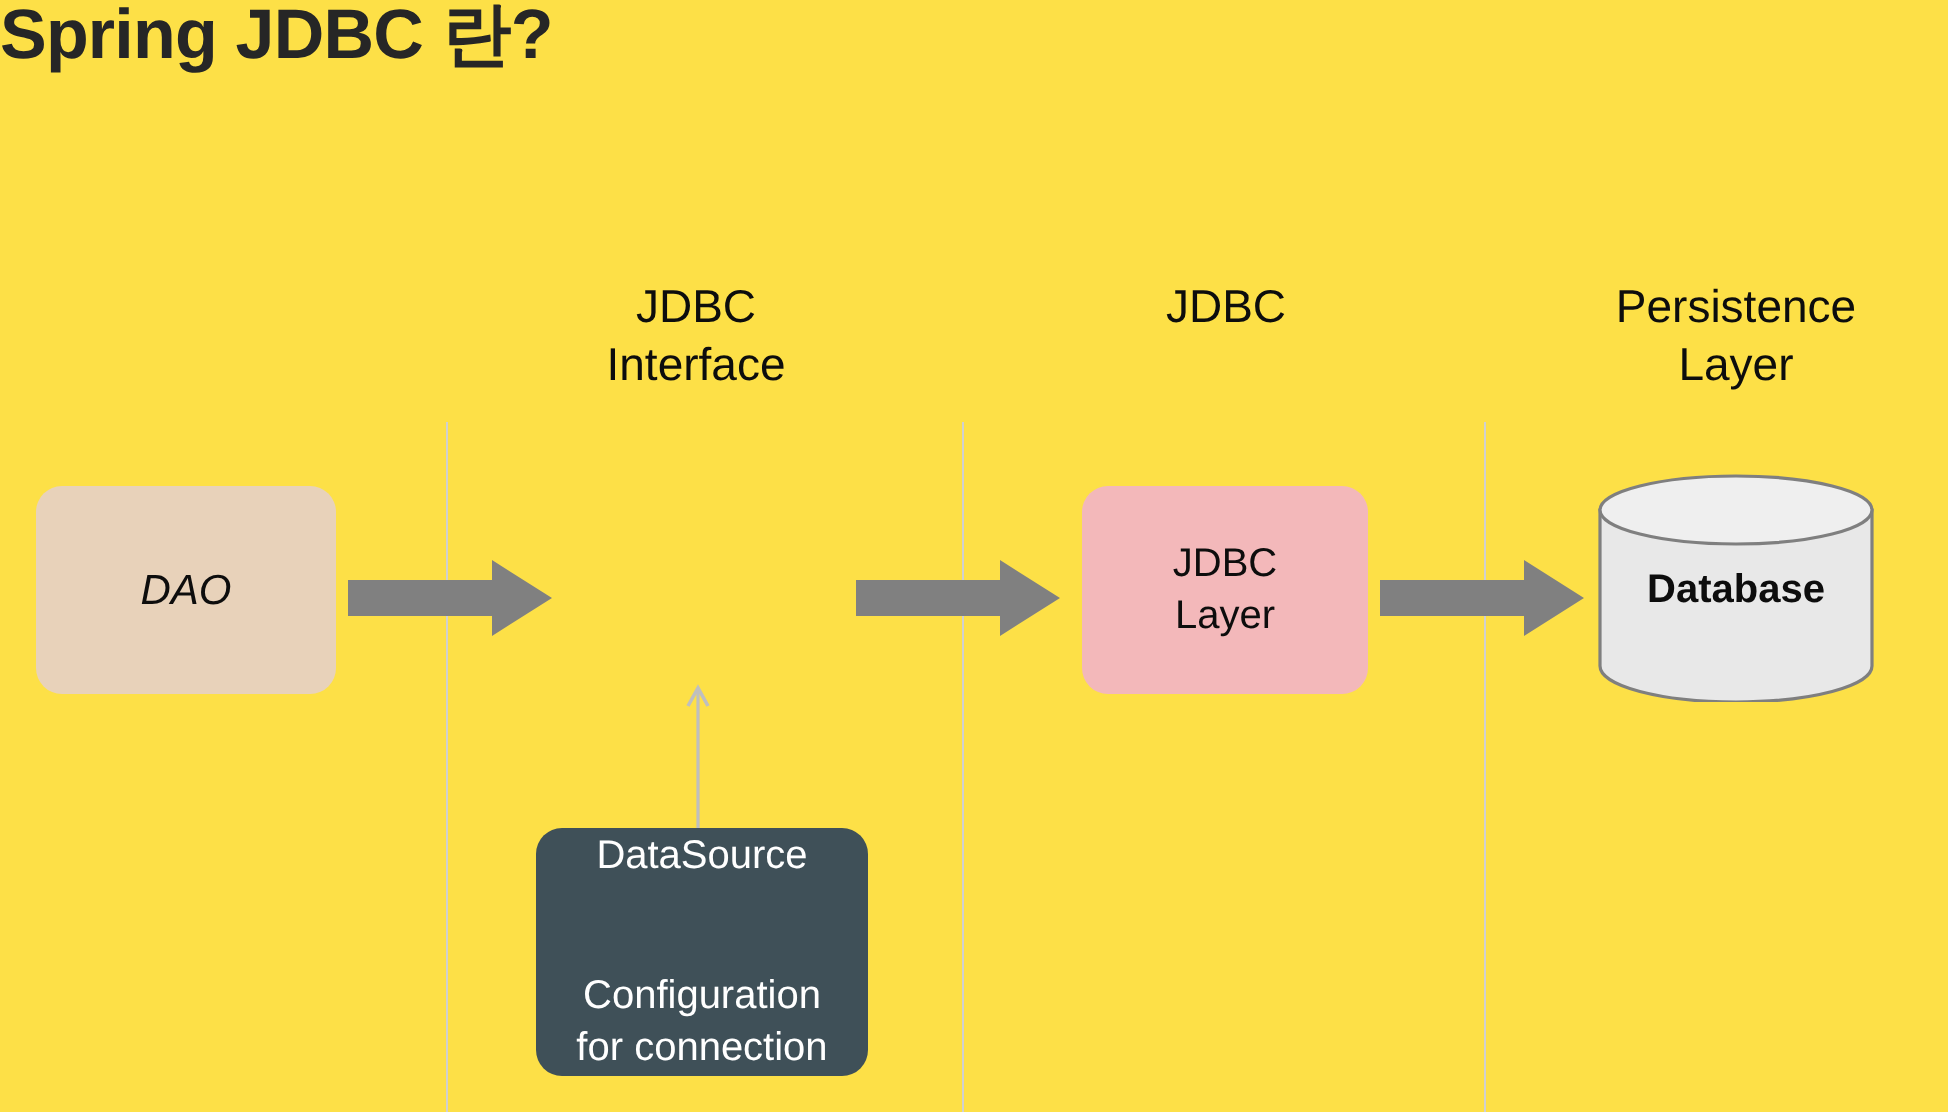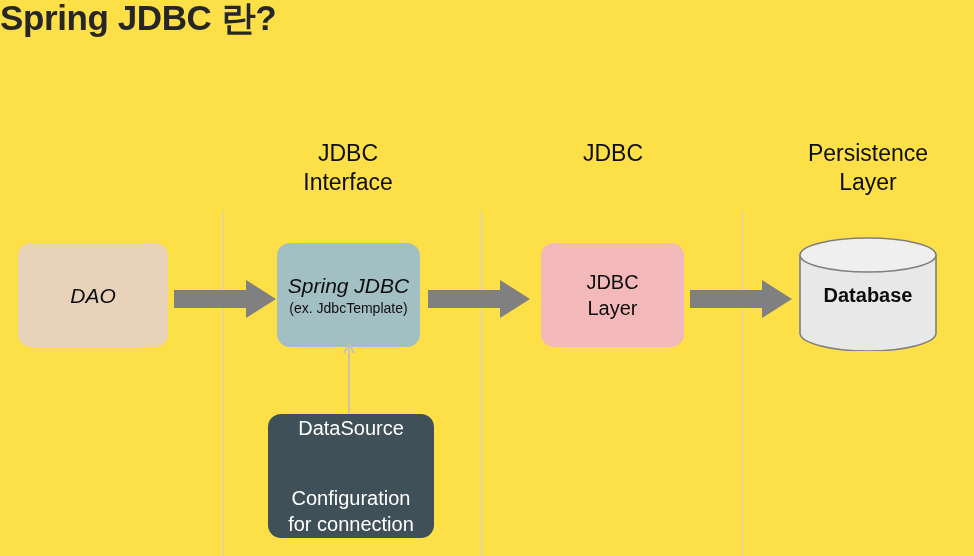--- a/index.html
+++ b/index.html
@@ -151,24 +151,20 @@
   <div class="node-box" id="dao-box" style="left:18px; top:243px; width:150px; height:104px; background:#E8D2BA;">
     <div class="node-title">DAO</div>
   </div>
 
   <div class="block-arrow" style="left:174px; top:280px;">
     <svg width="102" height="38" viewBox="0 0 102 38">
       <polygon points="0,10 72,10 72,0 102,19 72,38 72,28 0,28" fill="#808080"></polygon>
     </svg>
   </div>
 
-  <div class="node-box" id="spring-jdbc-box" style="left:277px; top:243px; width:143px; height:104px; background:#A2C0C4;">
-    <div class="node-title">Spring JDBC</div>
-    <div class="node-sub">(ex. JdbcTemplate)</div>
-  </div>
 
   <div class="block-arrow" style="left:428px; top:280px;">
     <svg width="102" height="38" viewBox="0 0 102 38">
       <polygon points="0,10 72,10 72,0 102,19 72,38 72,28 0,28" fill="#808080"></polygon>
     </svg>
   </div>
 
   <div class="node-box" id="jdbc-driver-box" style="left:541px; top:243px; width:143px; height:104px; background:#F3B8BA;">
     <div class="node-title-2l">JDBC</div>
     <div class="node-title-2l">Layer</div>

